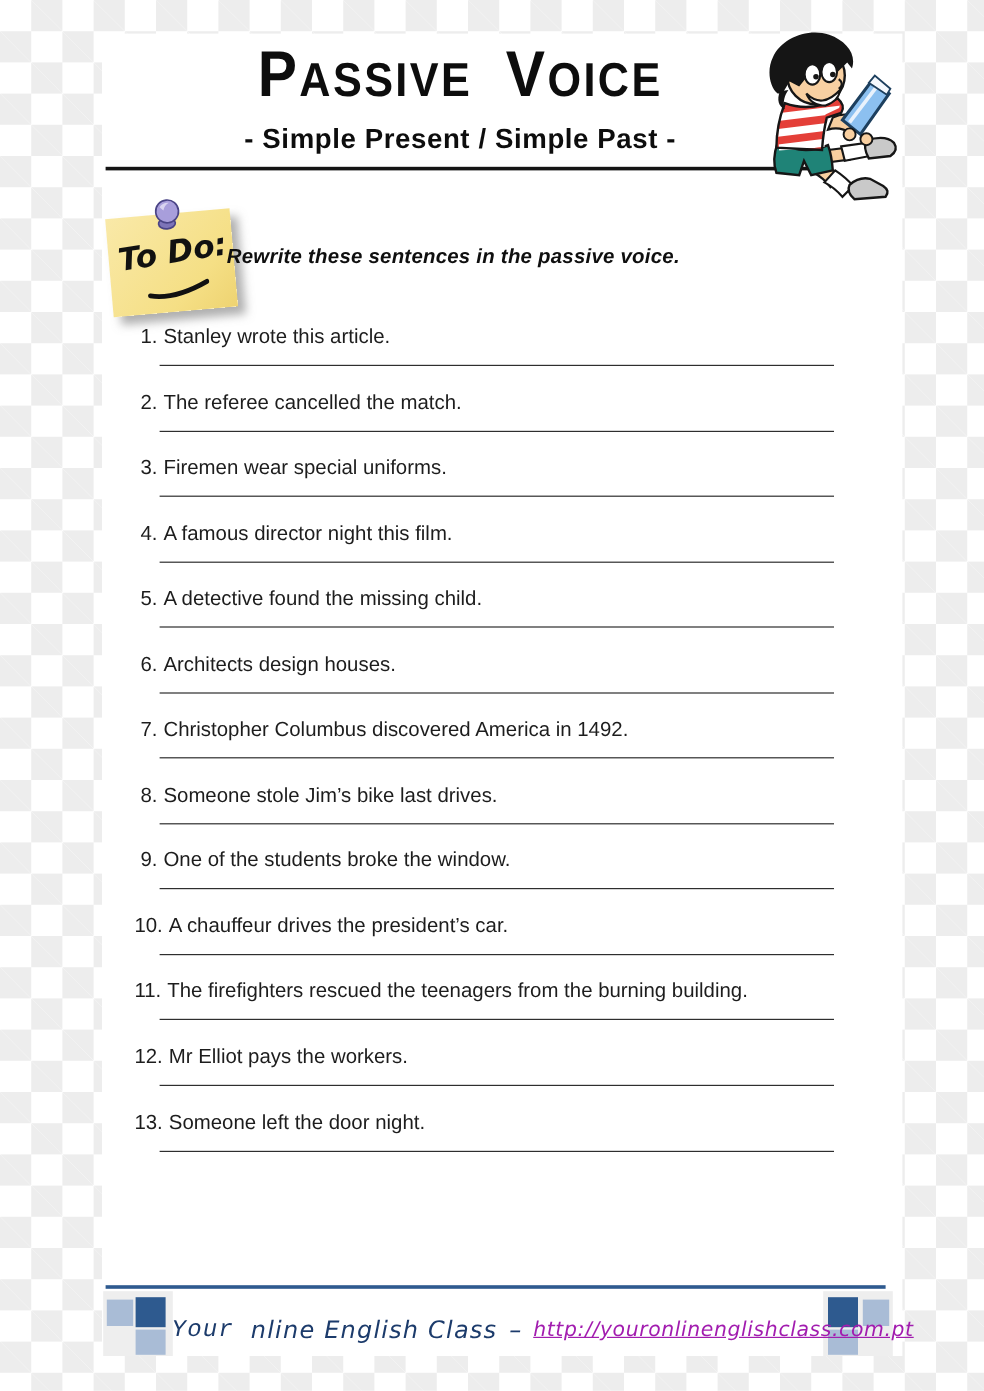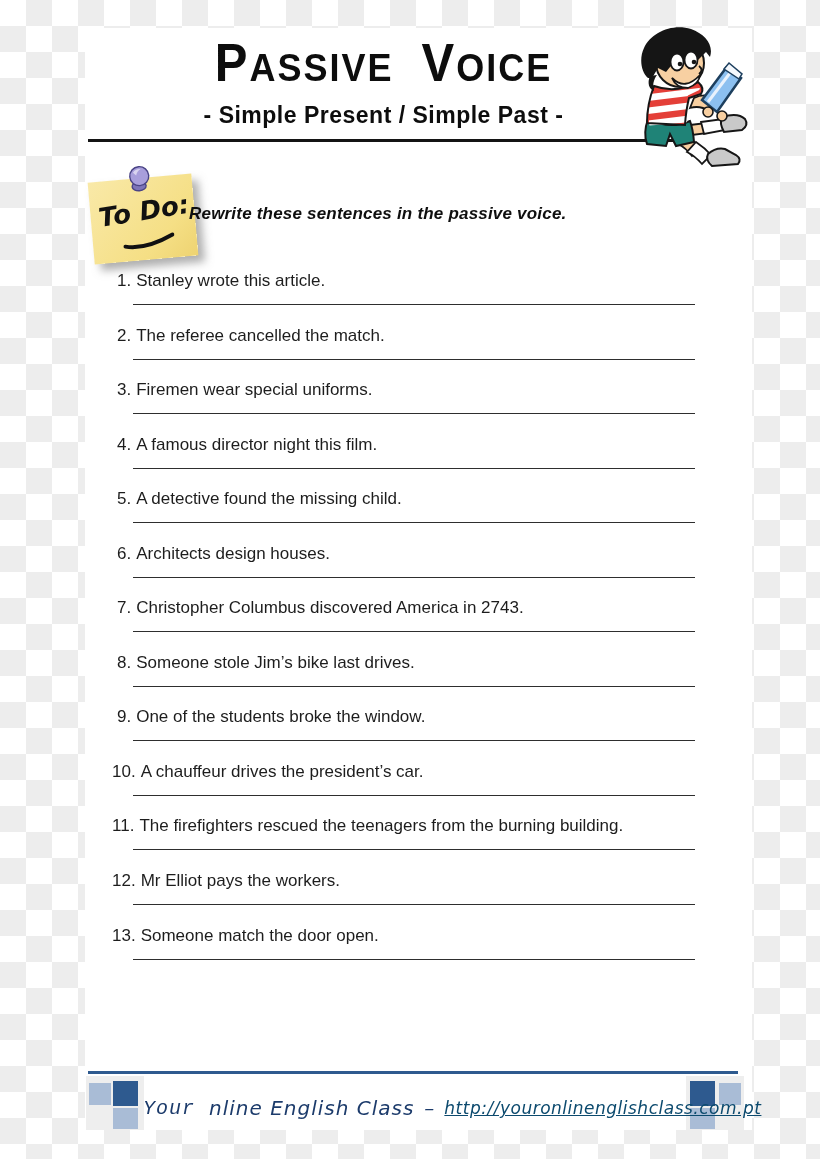--- a/index.html
+++ b/index.html
@@ -75,21 +75,21 @@
   .sq.dark{background:#2e5a8f;}
   .footer-row{
     position:absolute;top:1058px;left:58px;width:545px;height:44px;
     display:flex;align-items:center;gap:8px;
     color:#1c3b6b;font-family:"DejaVu Sans",sans-serif;font-style:italic;white-space:nowrap;
   }
   .f-your{font-size:20px;letter-spacing:1px;font-family:Liberation Mono, monospace;}
   .f-logo{width:52px;height:46px;margin:0 -2px 0 4px;position:relative;top:2px;}
   .f-brand{font-size:20px;letter-spacing:1px;margin-left:-4px;}
   .f-dash{font-size:20px;margin:0 2px;}
-  .f-link{font-size:17px;color:#0c4a6e;text-decoration:underline;letter-spacing:.5px;cursor:pointer;text-align:center;}
+  .f-link{font-size:17px;color:#a21caf;text-decoration:underline;letter-spacing:.5px;cursor:pointer;text-align:center;}
 </style>
 </head>
 <body>
 
 <div class="page">
 
   <div class="title">
     <span class="word"><span class="cap">P</span><span>ASSIVE</span></span>
     <span class="word"><span class="cap">V</span><span>OICE</span></span>
   </div>
@@ -175,21 +175,21 @@
       </li>
     <li>
         <div class="sentence"><span class="num">5.</span><span>A detective found the missing child.</span></div>
         <div class="answer-line"></div>
       </li>
     <li>
         <div class="sentence"><span class="num">6.</span><span>Architects design houses.</span></div>
         <div class="answer-line"></div>
       </li>
     <li>
-        <div class="sentence"><span class="num">7.</span><span>Christopher Columbus discovered America in 2743.</span></div>
+        <div class="sentence"><span class="num">7.</span><span>Christopher Columbus discovered America in 1492.</span></div>
         <div class="answer-line"></div>
       </li>
     <li>
         <div class="sentence"><span class="num">8.</span><span>Someone stole Jim’s bike last drives.</span></div>
         <div class="answer-line"></div>
       </li>
     <li>
         <div class="sentence"><span class="num">9.</span><span>One of the students broke the window.</span></div>
         <div class="answer-line"></div>
       </li>
@@ -199,21 +199,21 @@
       </li>
     <li>
         <div class="sentence"><span class="num">11.</span><span>The firefighters rescued the teenagers from the burning building.</span></div>
         <div class="answer-line"></div>
       </li>
     <li>
         <div class="sentence"><span class="num">12.</span><span>Mr Elliot pays the workers.</span></div>
         <div class="answer-line"></div>
       </li>
     <li>
-        <div class="sentence"><span class="num">13.</span><span>Someone match the door open.</span></div>
+        <div class="sentence"><span class="num">13.</span><span>Someone left the door night.</span></div>
         <div class="answer-line"></div>
       </li>
   </ol>
 
   <div class="footer-rule"></div>
 
   <div class="plate left"></div>
   <div class="sq light" style="left:4px;top:1055px;width:22px;height:22px;"></div>
   <div class="sq dark" style="left:28px;top:1053px;width:25px;height:25px;"></div>
   <div class="sq light" style="left:28px;top:1080px;width:25px;height:21px;"></div>

